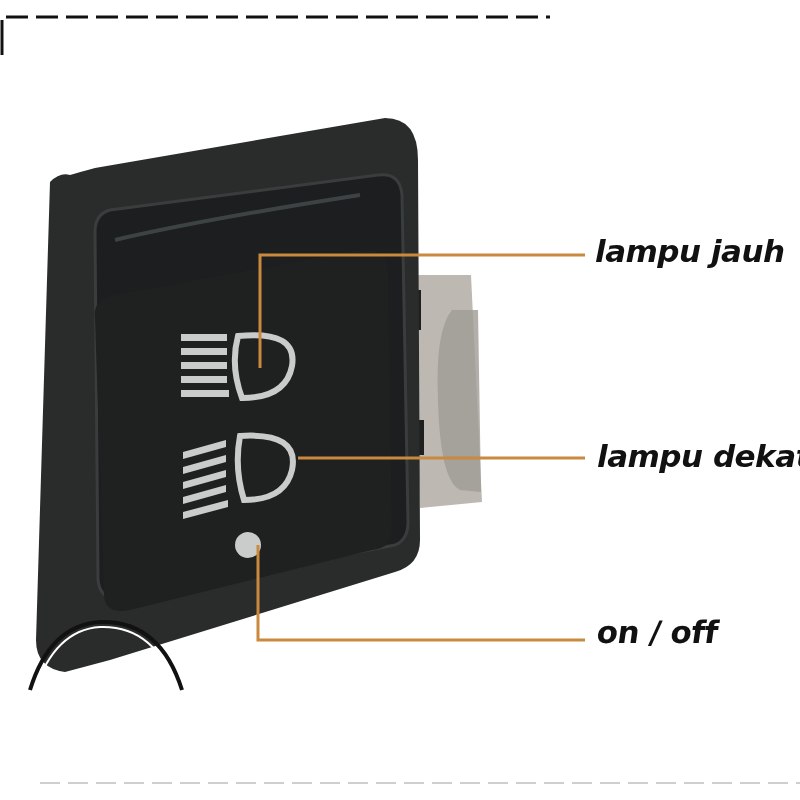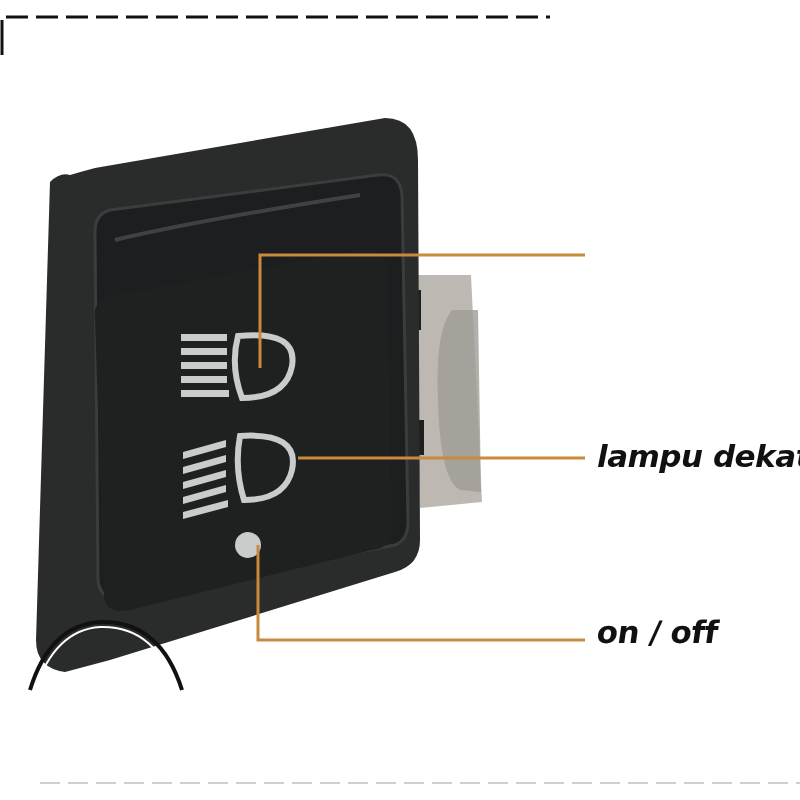--- a/index.html
+++ b/index.html
@@ -67,15 +67,16 @@
     <path d="M30,690 Q50,625 100,622 Q160,620 182,690" fill="none" stroke="#111" stroke-width="4"></path>
     <path d="M35,690 Q55,630 100,627 Q155,625 177,690" fill="none" stroke="#fff" stroke-width="2"></path>
 
     <g stroke="#c98a3e" stroke-width="3" fill="none">
       <polyline points="260,368 260,255 585,255"></polyline>
       <line x1="298" y1="458" x2="585" y2="458"></line>
       <polyline points="258,545 258,640 585,640"></polyline>
     </g>
   </svg>
 
+  <div class="label" style="left:595px; top:236px;">lampu jauh</div>
   <div class="label" style="left:597px; top:441px;">lampu dekat</div>
   <div class="label onoff" style="left:597px; top:617px;">on / off</div>
 </div>
 
 </body></html>

